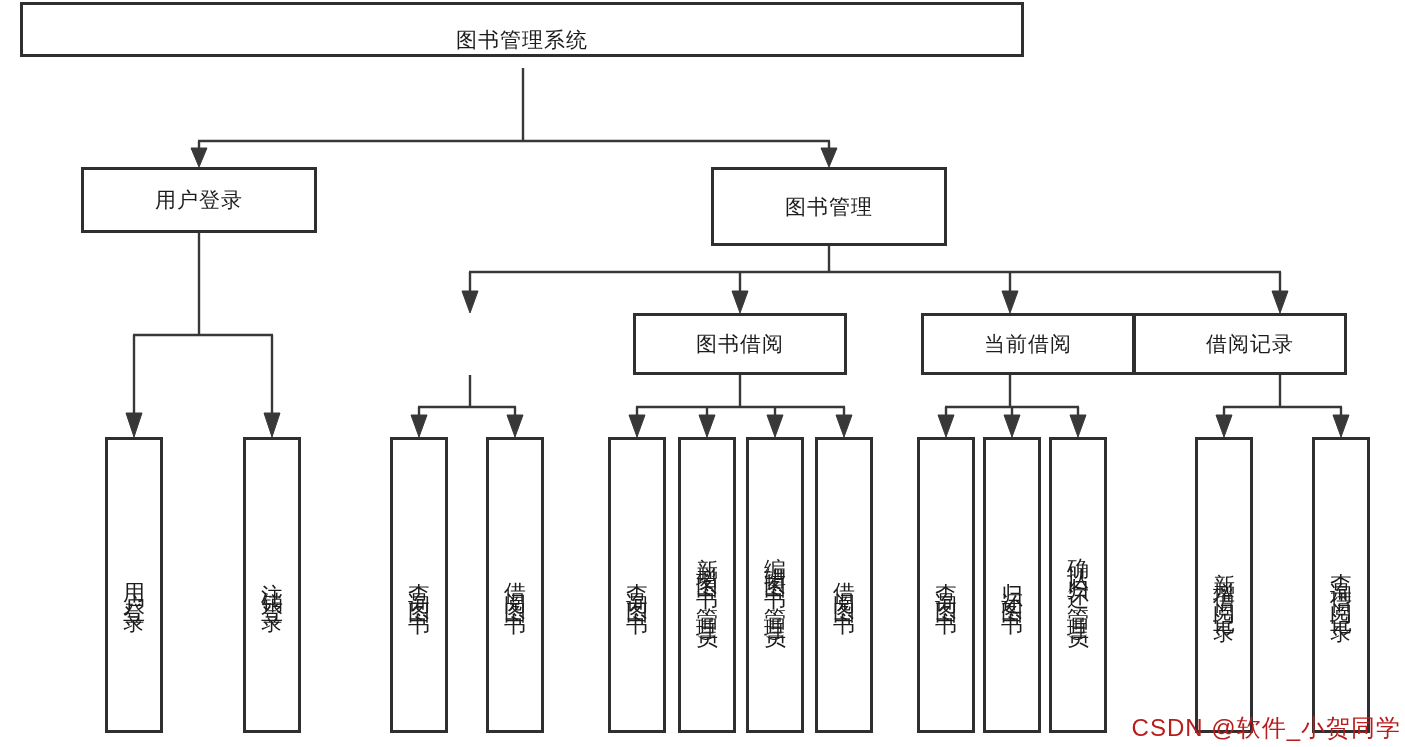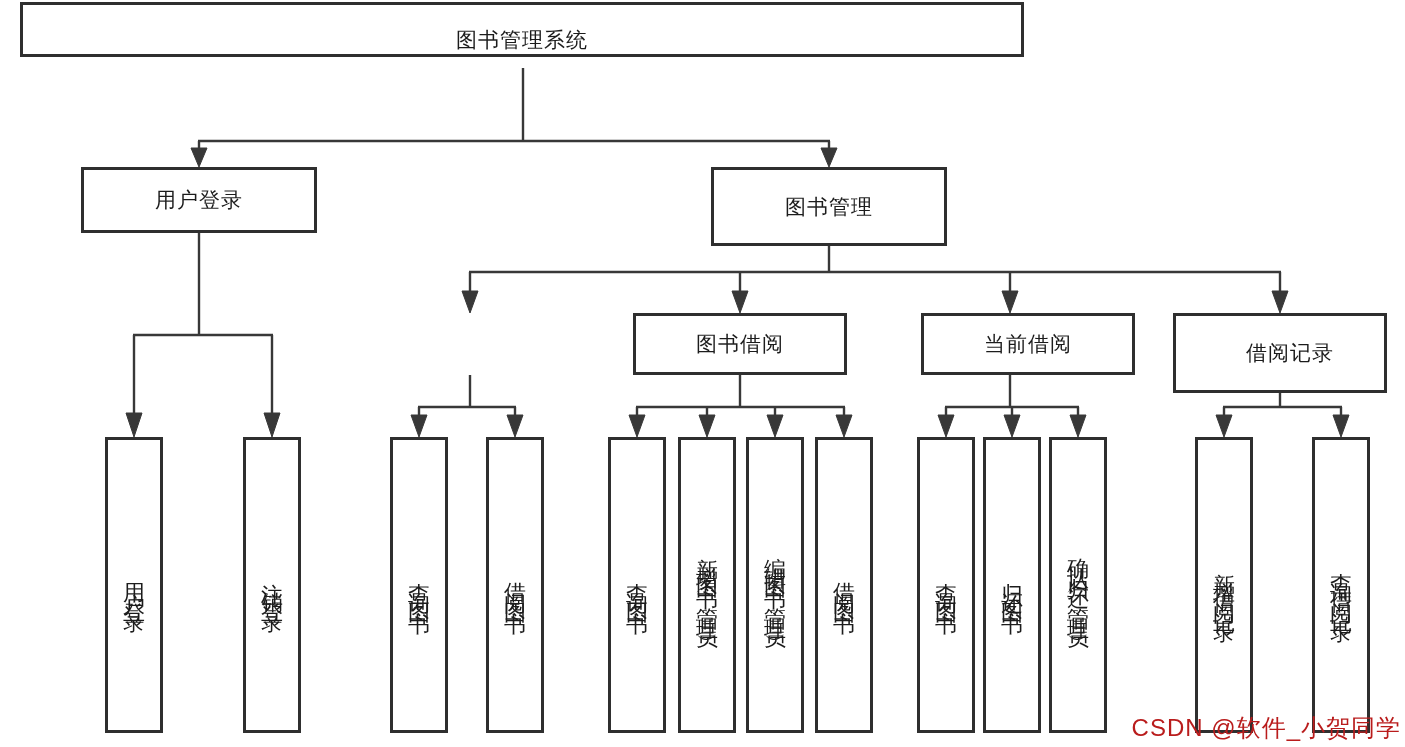--- a/index.html
+++ b/index.html
@@ -106,21 +106,21 @@
   <div class="hbox" style="left:711px; top:167px; width:236px; height:79px;">
     <span>图书管理</span>
   </div>
 
   <div class="hbox" style="left:633px; top:313px; width:214px; height:62px;">
     <span>图书借阅</span>
   </div>
   <div class="hbox" style="left:903px; top:313px; width:214px; height:62px;margin-left:18px;">
     <span>当前借阅</span>
   </div>
-  <div class="hbox" style="left:1173px; top:313px; width:214px; height:80px;padding-left:20px;">
+  <div class="hbox" style="left:1133px; top:313px; width:214px; height:62px;padding-left:20px;">
     <span>借阅记录</span>
   </div>
 
   <div class="vbox" style="left:105px;">
     <span>用户登录</span>
   </div>
   <div class="vbox" style="left:243px;">
     <span>注销登录</span>
   </div>
 

